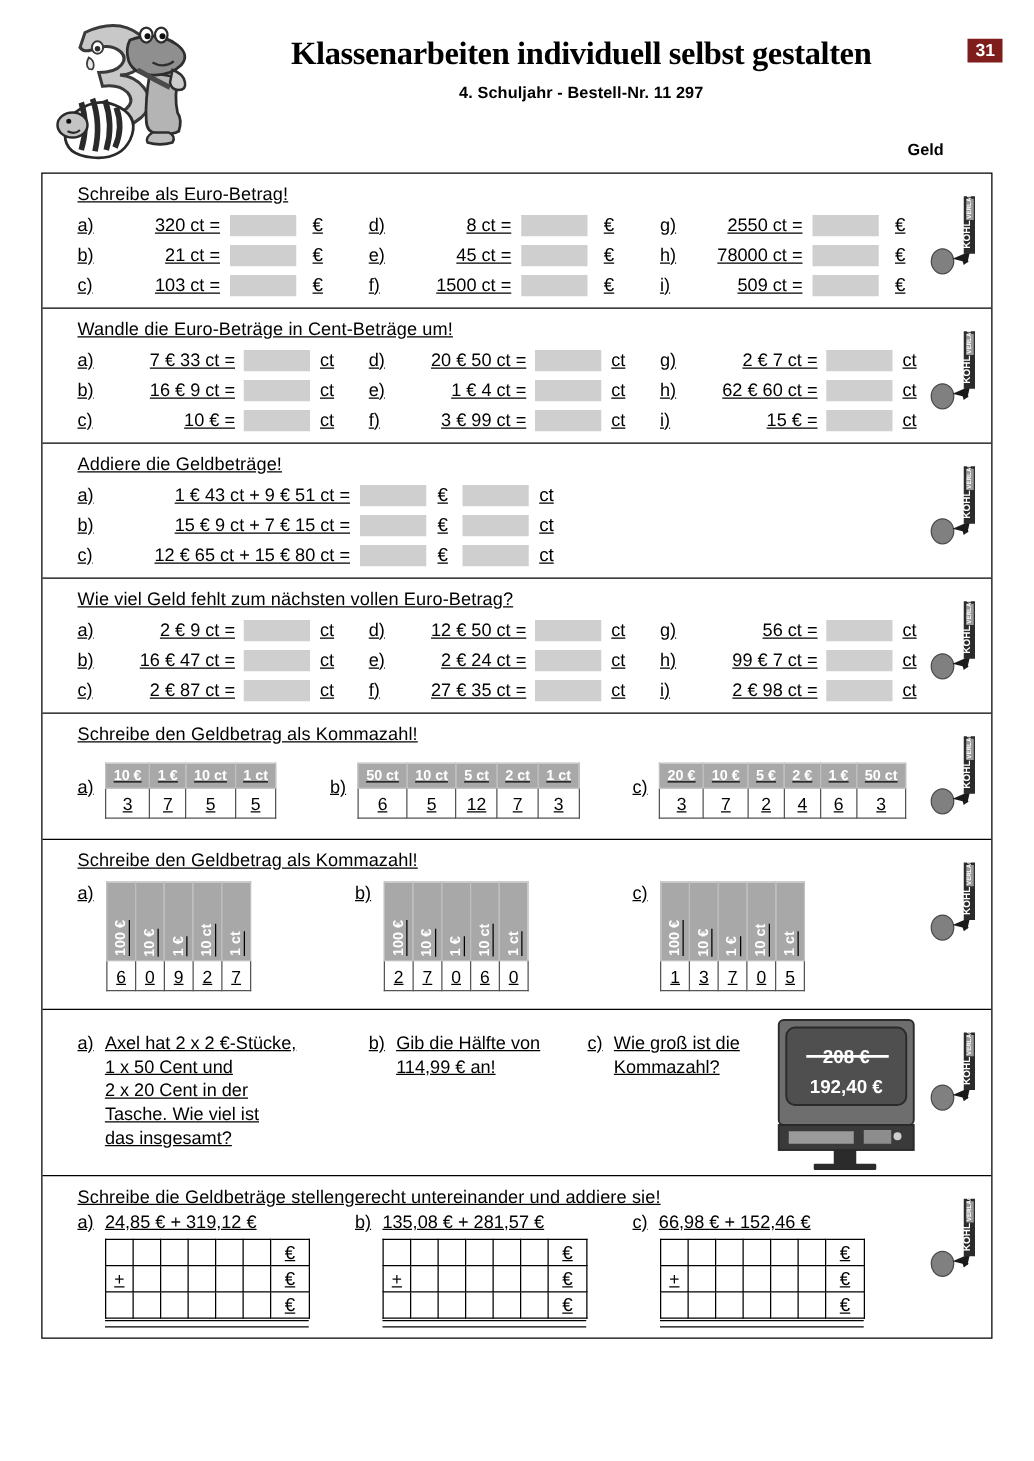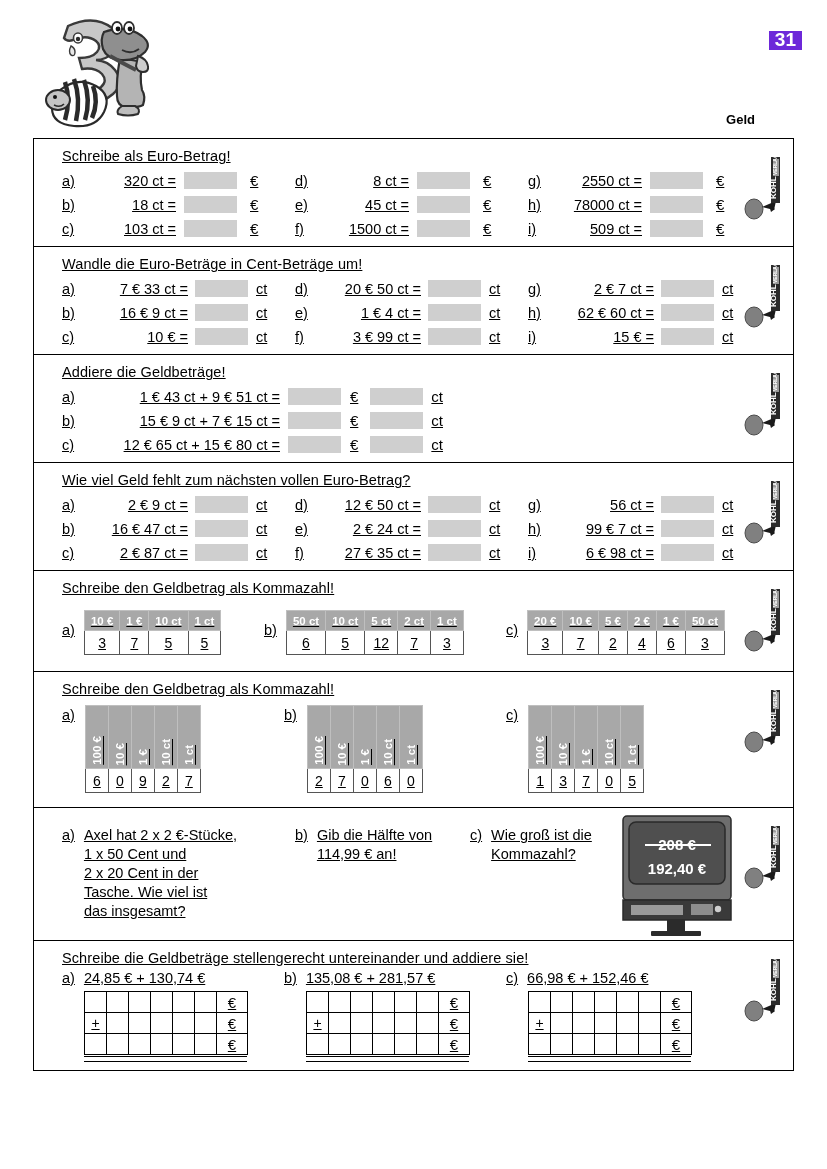--- a/index.html
+++ b/index.html
@@ -20,21 +20,21 @@
     font-family:"Liberation Serif","DejaVu Serif",serif;
     white-space:nowrap;
   }
   .sub-title{font-size:13px;font-weight:bold;margin-top:8px;letter-spacing:.1px;}
   .topic-title{
     position:absolute;left:175px;top:112px;width:580px;text-align:right;
     font-size:13px;font-weight:bold;
   }
   .page-badge{
     position:absolute;right:25px;top:31px;
-    background:#6d28d9;color:#fff;font-size:19px;font-weight:bold;
+    background:#7f1d1d;color:#fff;font-size:14px;font-weight:bold;
     padding:1px 6px 2px 6px;line-height:16px;
   }
 
   
   .sheet{
     position:absolute;left:33px;top:138px;width:761px;
     border:1px solid #000;
     box-sizing:border-box;
     text-decoration:underline;
   }
@@ -187,20 +187,24 @@
         <path d="M27 74 q6 18 0 38"></path>
         <path d="M36 71 q7 20 2 42"></path>
         <path d="M46 72 q7 20 1 40"></path>
         <path d="M55 78 q6 16 -1 32"></path>
       </g>
       <ellipse cx="20" cy="92" rx="12" ry="10" fill="#c4c4c4" stroke="#2a2a2a" stroke-width="2"></ellipse>
       <circle cx="17" cy="89" r="2" fill="#111"></circle>
       <path d="M16 97 q6 3 10 -1" fill="none" stroke="#2a2a2a" stroke-width="1.6"></path>
     </svg>
 
+    <div class="title-wrap">
+      <div class="main-title">Klassenarbeiten individuell selbst gestalten</div>
+      <div class="sub-title">4. Schuljahr   -   Bestell-Nr. 11 297</div>
+    </div>
     <div class="topic-title">Geld</div>
     <div class="page-badge">31</div>
   </div>
 
   <div class="sheet">
 
     <div class="block b1">
       <div class="prompt">Schreibe als Euro-Betrag!</div>
       <div class="grid3">
         <div class="row">
@@ -219,21 +223,21 @@
           <div class="cellgrp col">
               <span class="lbl">g)</span>
               <span class="num">2550 ct =</span>
               <span class="blank"></span>
               <span class="unit">€</span>
             </div>
         </div>
         <div class="row">
           <div class="cellgrp col">
               <span class="lbl">b)</span>
-              <span class="num">18 ct =</span>
+              <span class="num">21 ct =</span>
               <span class="blank"></span>
               <span class="unit">€</span>
             </div>
           <div class="cellgrp col">
               <span class="lbl">e)</span>
               <span class="num">45 ct =</span>
               <span class="blank"></span>
               <span class="unit">€</span>
             </div>
           <div class="cellgrp col">
@@ -446,21 +450,21 @@
               <span class="unit">ct</span>
             </div>
           <div class="cellgrp col">
               <span class="lbl">f)</span>
               <span class="num">27 € 35 ct =</span>
               <span class="blank"></span>
               <span class="unit">ct</span>
             </div>
           <div class="cellgrp col">
               <span class="lbl">i)</span>
-              <span class="num">6 € 98 ct =</span>
+              <span class="num">2 € 98 ct =</span>
               <span class="blank"></span>
               <span class="unit">ct</span>
             </div>
         </div>
       </div>
       <svg class="kohl" viewBox="0 0 44 78">
         <ellipse cx="11" cy="58" rx="9" ry="10" fill="#808080" stroke="#4a4a4a" stroke-width="1"></ellipse>
         <path d="M19 56 l14 -6 l-2 9 z" fill="#1a1a1a"></path>
           <path d="M26 54 l6 4 l-4 3 z" fill="#1a1a1a"></path>
         <rect x="28" y="6" width="9" height="46" fill="#2b2b2b"></rect>
@@ -706,21 +710,21 @@
         <text x="33" y="48" fill="#fff" font-size="8" font-weight="bold" font-family="Liberation Sans, sans-serif" transform="rotate(-90 33 48)">KOHL</text>
         <rect x="30" y="8" width="6" height="17" fill="#9a9a9a"></rect>
         <text x="34" y="24" fill="#fff" font-size="5" font-weight="bold" font-family="Liberation Sans, sans-serif" transform="rotate(-90 34 24)">VERLAG</text>
       </svg>
     </div>
 
     <div class="block b8" style="padding-bottom:8px;">
       <div class="prompt" style="margin-bottom:4px;">Schreibe die Geldbeträge stellengerecht untereinander und addiere sie!</div>
       <div class="addheads">
         <div style="width:222px;">
-          <span style="margin-right:9px;">a)</span><span>24,85 € + 130,74 €</span>
+          <span style="margin-right:9px;">a)</span><span>24,85 € + 319,12 €</span>
         </div>
         <div style="width:222px;">
           <span style="margin-right:9px;">b)</span><span>135,08 € + 281,57 €</span>
         </div>
         <div>
           <span style="margin-right:9px;">c)</span><span>66,98 € + 152,46 €</span>
         </div>
       </div>
       <div class="addtables">
         <div style="width:222px;padding-left:22px;box-sizing:border-box;">

